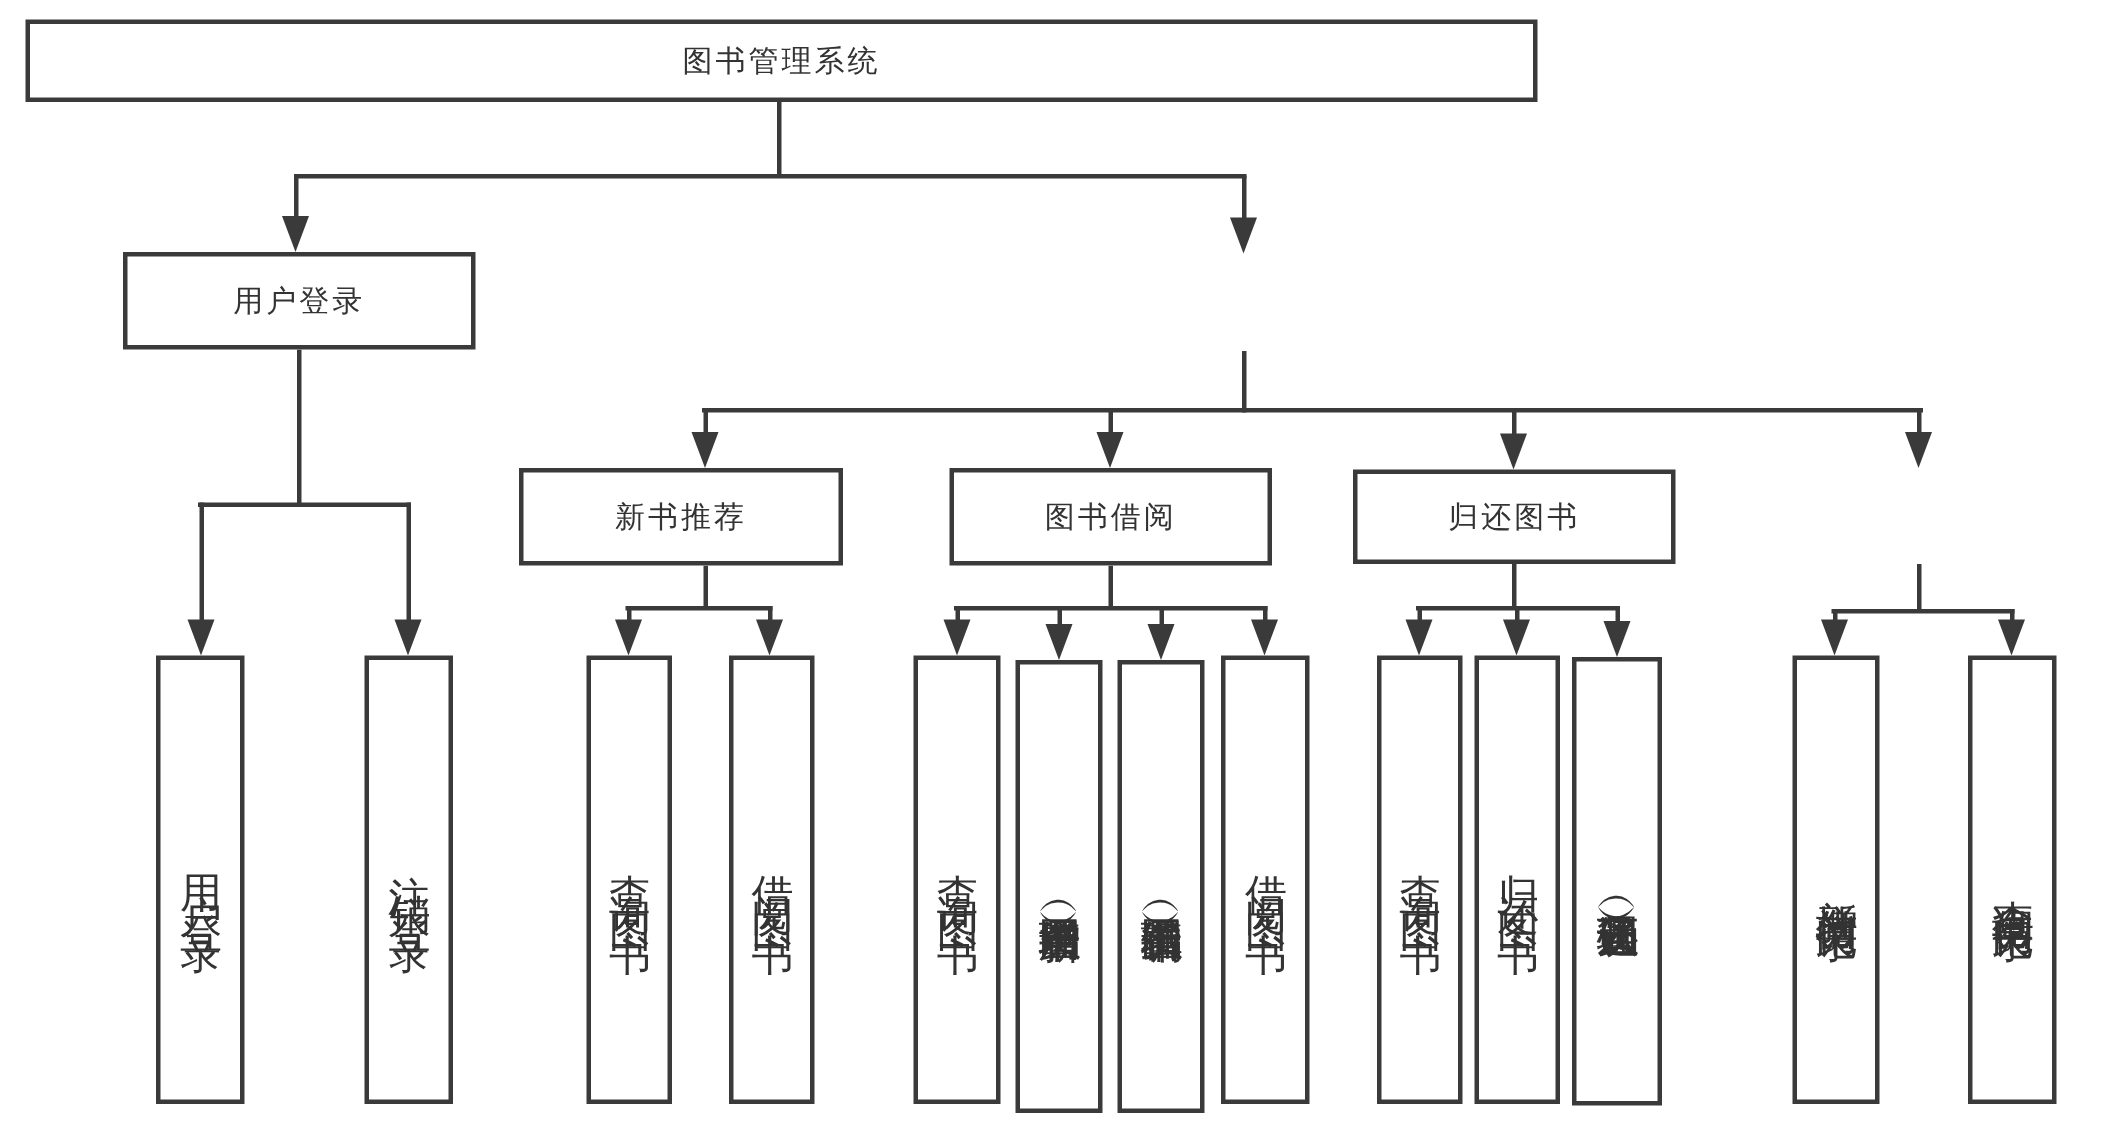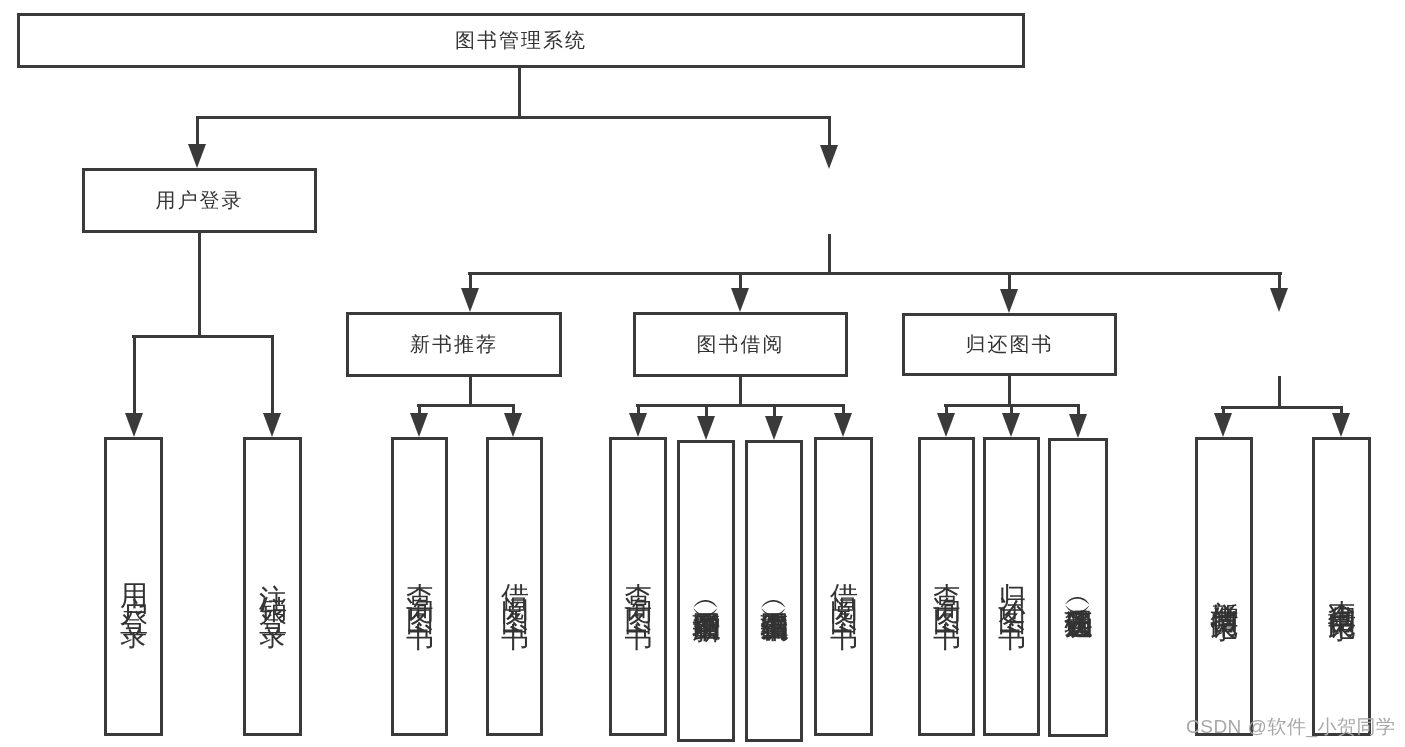--- a/index.html
+++ b/index.html
@@ -182,15 +182,14 @@
   <div class="vline" style="left:1077px; top:404px; height:13px;"></div>
   <div class="ah" style="left:1069px; top:414px;"></div>
 
   <div class="vline" style="left:1278px; top:376px; height:32px;"></div>
   <div class="hline" style="left:1221px; top:406px; width:122px;"></div>
   <div class="vline" style="left:1222px; top:406px; height:9px;"></div>
   <div class="ah" style="left:1214px; top:413px;"></div>
   <div class="vline" style="left:1340px; top:406px; height:9px;"></div>
   <div class="ah" style="left:1332px; top:413px;"></div>
 
-  <div class="watermark">CSDN @软件_小贺同学</div>
 
 </div>
 
 </body></html>

